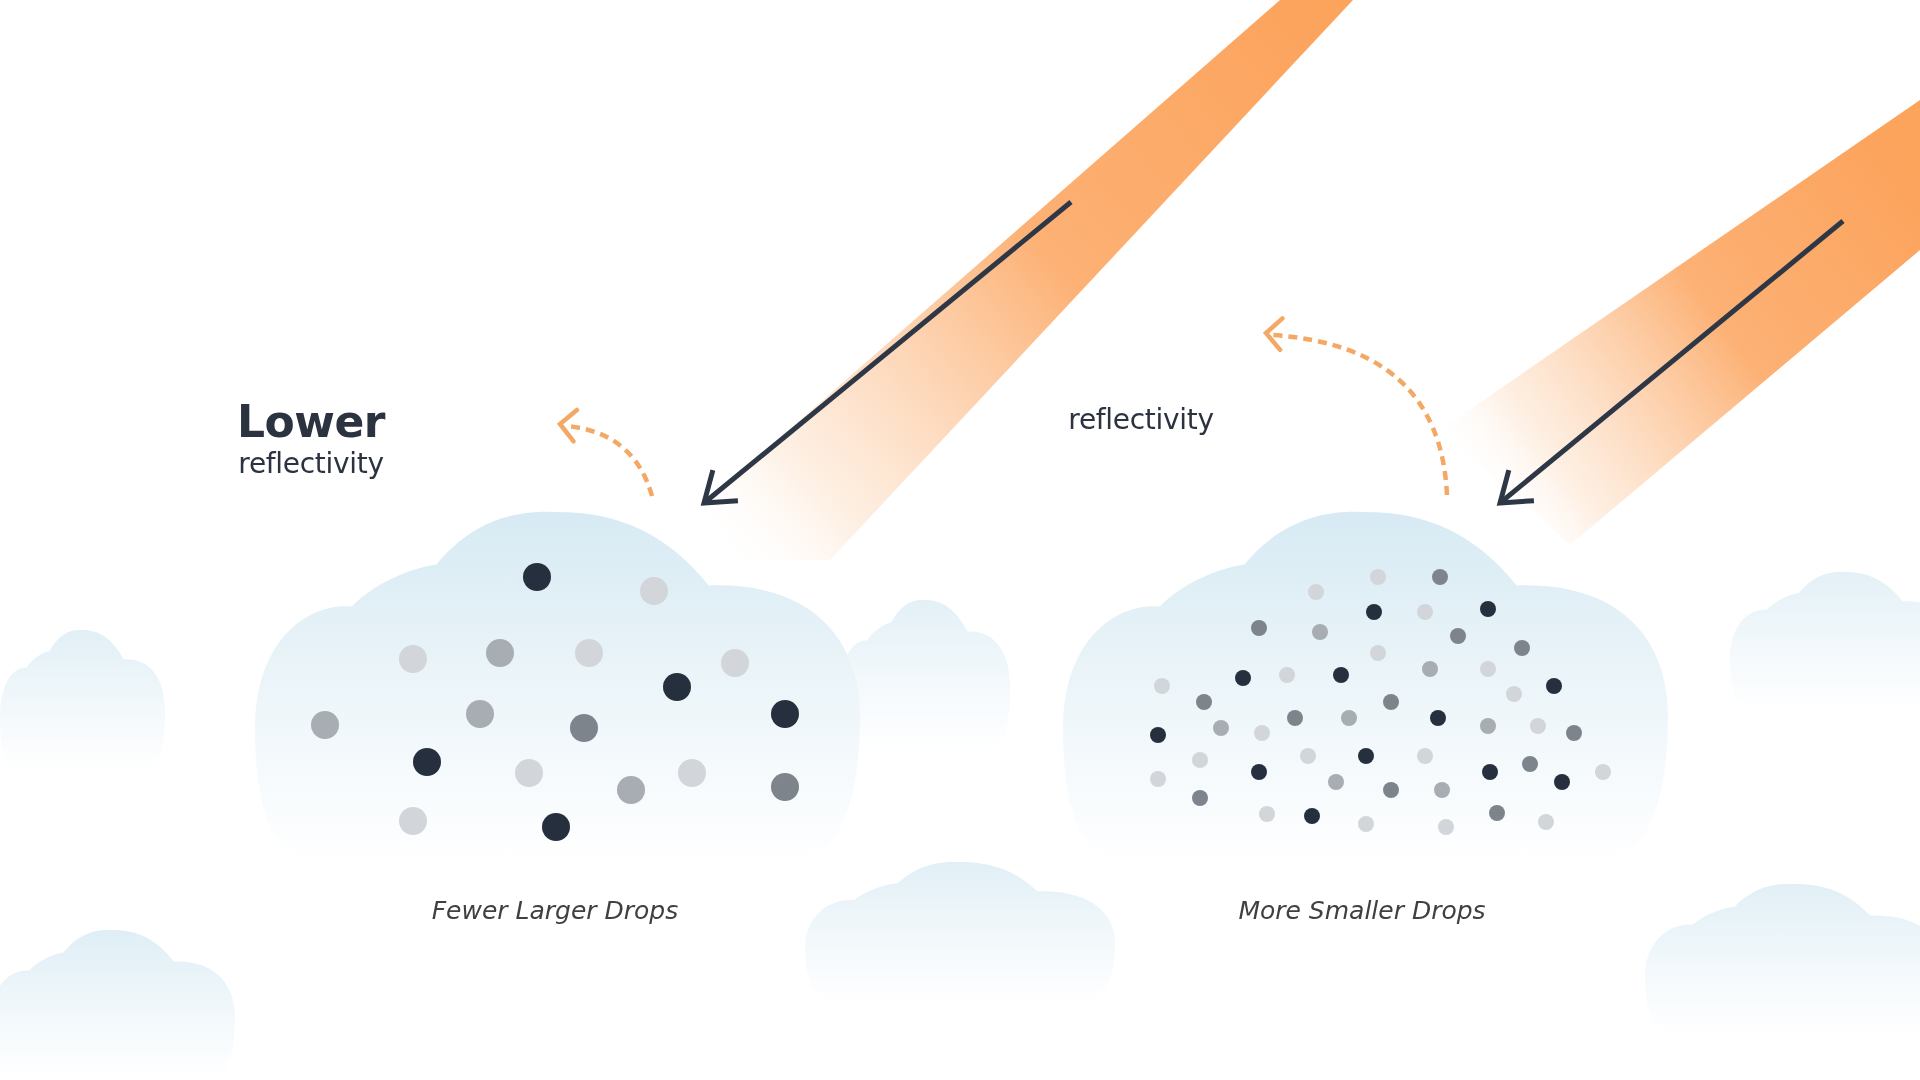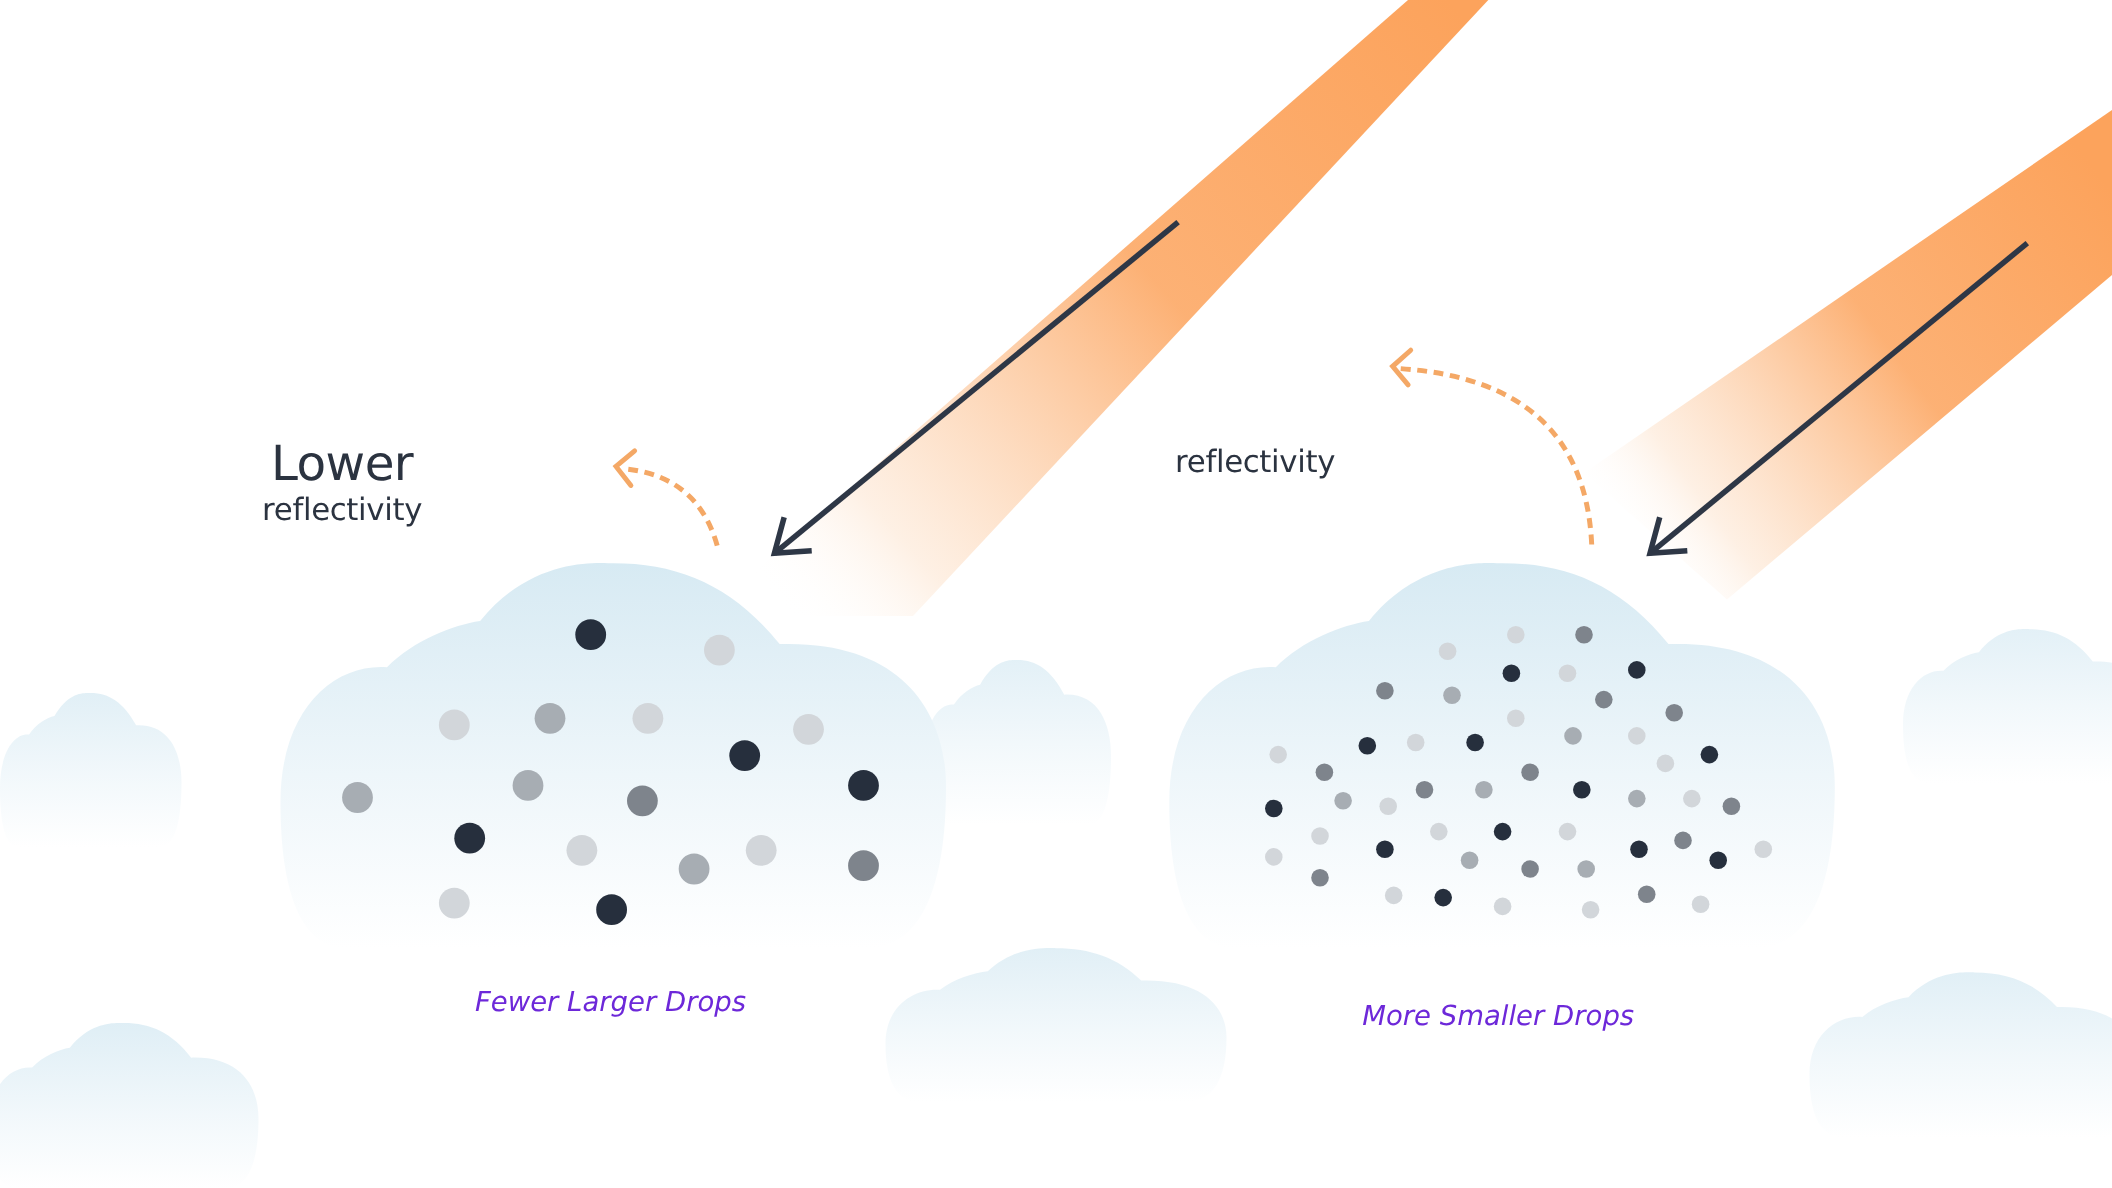--- a/index.html
+++ b/index.html
@@ -1,21 +1,21 @@
 <!DOCTYPE html>
 <html><head>
 <meta charset="utf-8">
 <style>
   html, body { margin: 0; padding: 0; background: #ffffff; }
   body { width: 1920px; height: 1080px; overflow: hidden; position: relative; font-family: "DejaVu Sans", "Liberation Sans", sans-serif; }
   #scene { position: absolute; left: 0; top: 0; width: 1920px; height: 1080px; }
   .label { position: absolute; text-align: center; color: #2b3340; line-height: 1; white-space: nowrap; transform: translateX(-50%); }
-  .label .title { display: block; font-weight: normal; font-size: 44px; letter-spacing: -0.5px; }
+  .label .title { display: block; font-weight: bold; font-size: 44px; letter-spacing: -0.5px; }
   .label .sub { display: block; font-size: 28px; margin-top: 6px; letter-spacing: -0.3px; }
-  .caption { position: absolute; transform: translateX(-50%); font-style: italic; font-size: 25px; color: #6d28d9; white-space: nowrap; }
+  .caption { position: absolute; transform: translateX(-50%); font-style: italic; font-size: 25px; color: #404040; white-space: nowrap; }
 </style>
 </head>
 <body>
 
 <svg id="scene" xmlns="http://www.w3.org/2000/svg" width="1920" height="1080" viewBox="0 0 1920 1080">
   <defs id="defs">
       <linearGradient id="cloudGrad" x1="0" y1="0" x2="0" y2="1">
         <stop offset="0%" stop-color="#d7eaf3"></stop>
         <stop offset="55%" stop-color="#eef6fa"></stop>
         <stop offset="100%" stop-color="#ffffff"></stop>
@@ -206,13 +206,13 @@
 </svg>
 
 <div class="label" id="left-label" style="left: 311px; top: 400px;">
   <span class="title">Lower</span>
   <span class="sub">reflectivity</span>
 </div>
 <div class="label" id="right-label" style="left: 1141px; top: 400px;">
   <span class="sub">reflectivity</span>
 </div>
 <div class="caption" id="left-caption" style="left: 555px; top: 896px;">Fewer Larger Drops</div>
-<div class="caption" id="right-caption" style="left: 1362px; top: 896px; margin-top: 13px;">More Smaller Drops</div>
+<div class="caption" id="right-caption" style="left: 1362px; top: 896px;">More Smaller Drops</div>
 
 </body></html>

